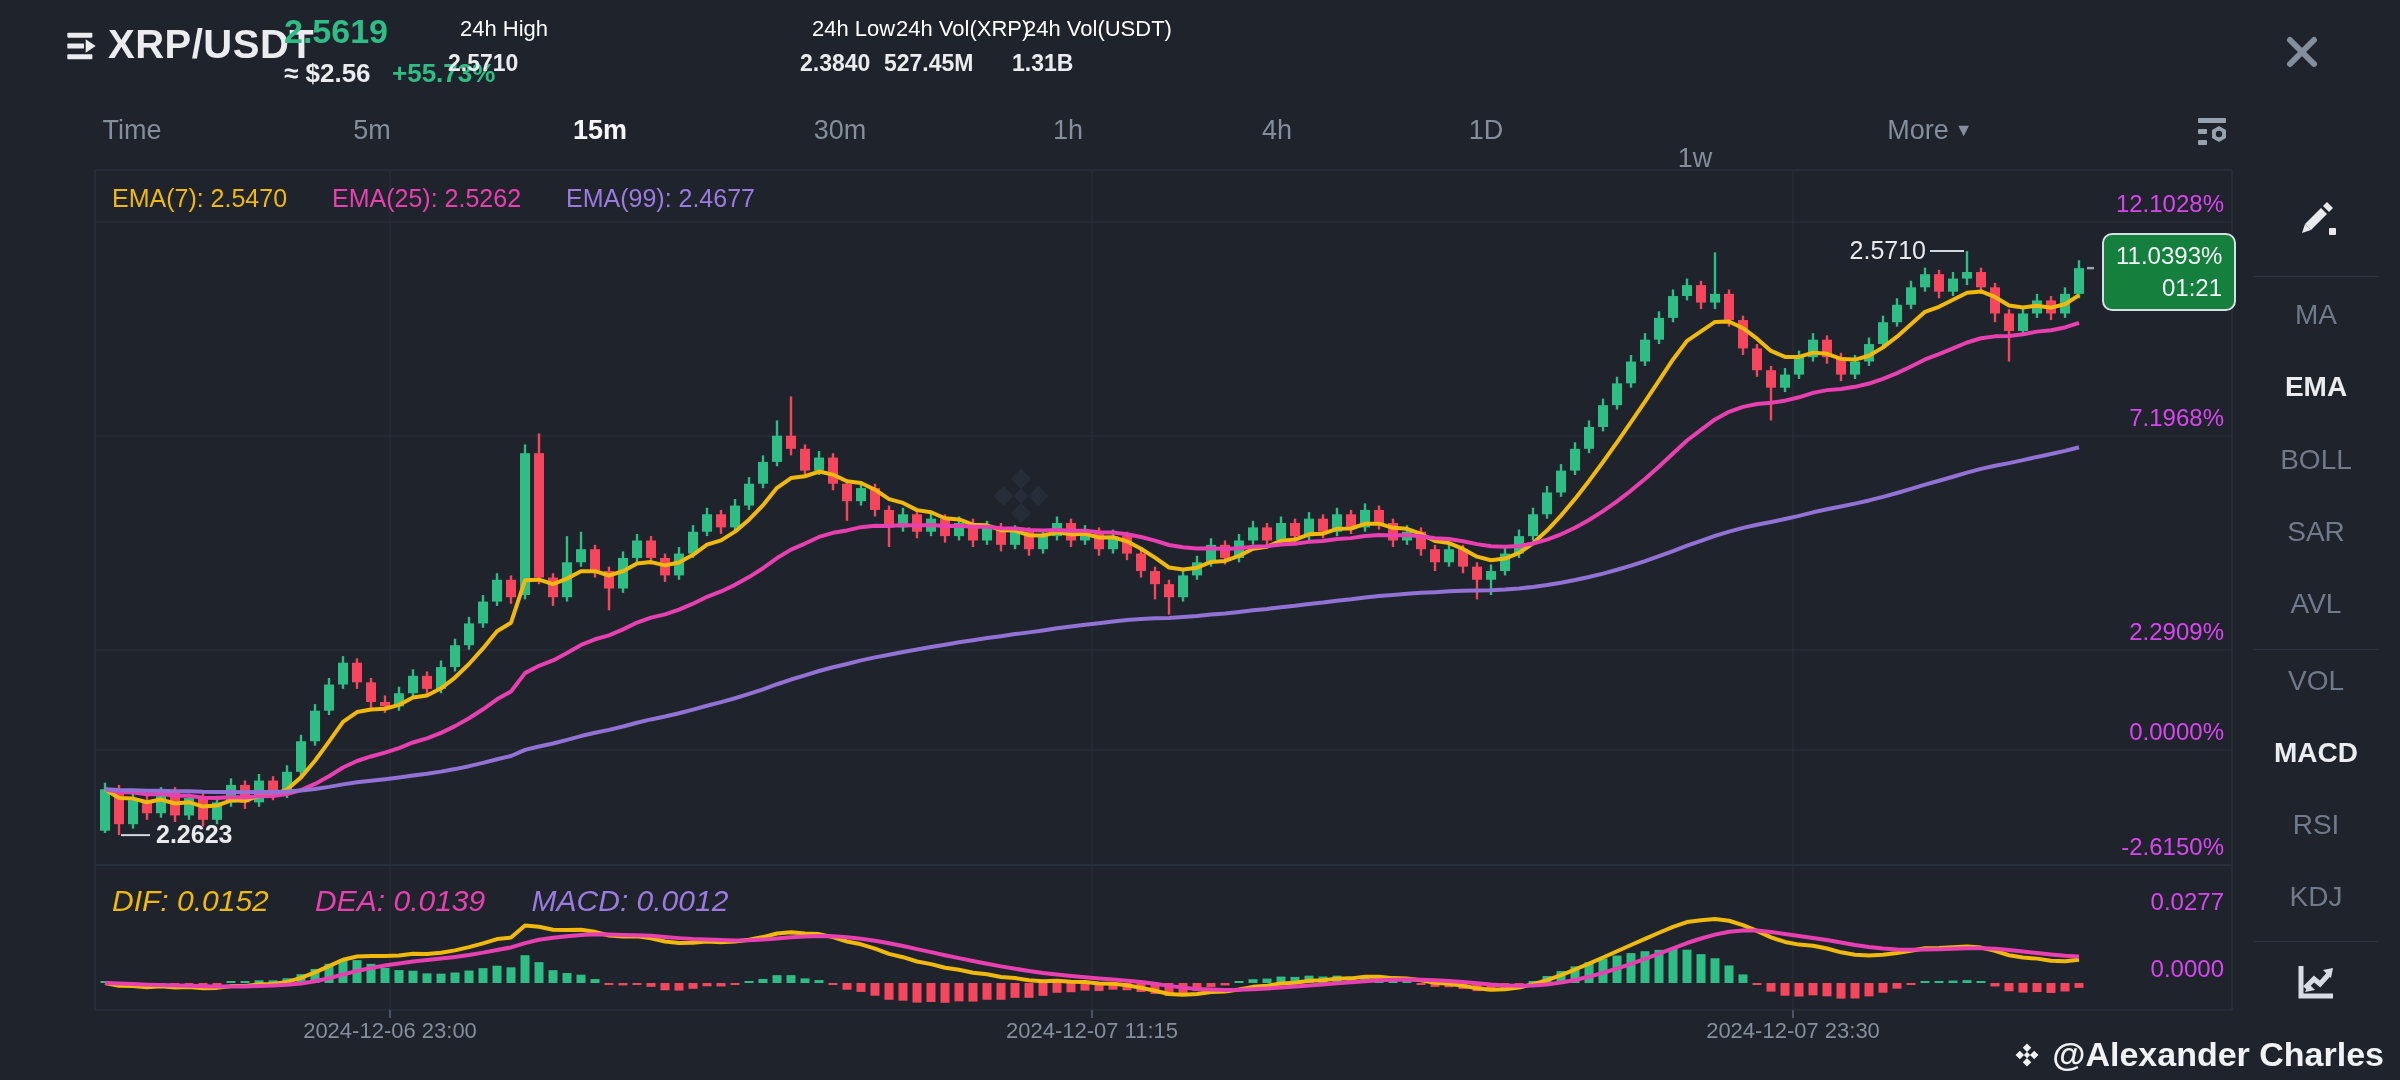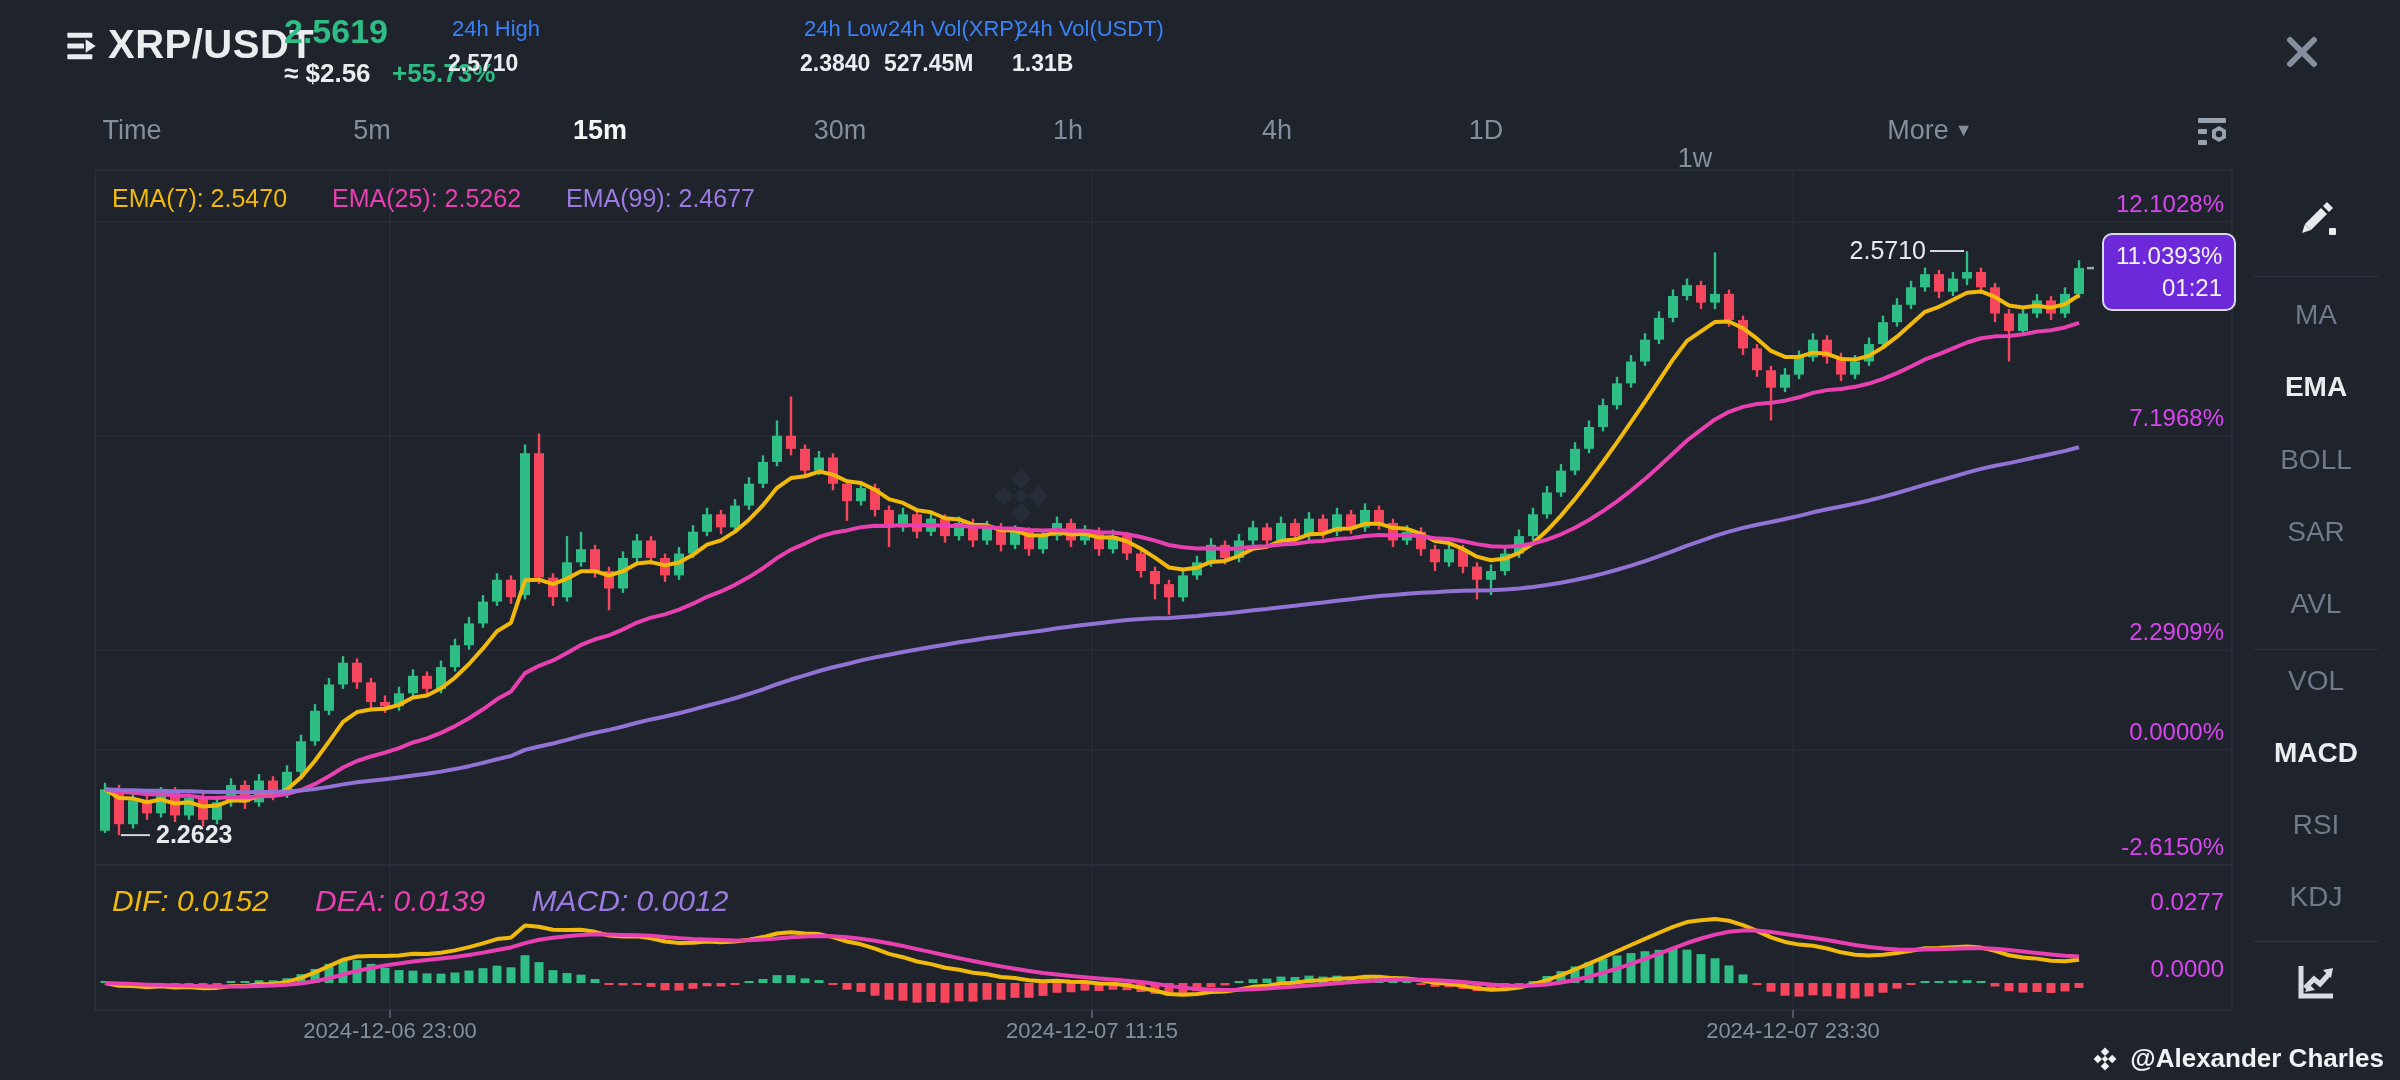--- a/index.html
+++ b/index.html
@@ -10,21 +10,21 @@
     -webkit-font-smoothing:antialiased;
   }
   .abs{position:absolute;}
   
   .header{position:absolute;left:0;top:0;width:2400px;height:90px;z-index:5;}
   .pair-title{position:absolute;left:108px;top:22px;font-size:40px;font-weight:700;color:#eaecef;letter-spacing:.5px;}
   .price-main{position:absolute;left:284px;top:12px;font-size:34px;font-weight:700;color:#2ebd85;}
   .price-sub{position:absolute;left:284px;top:58px;font-size:26px;color:#eaecef;font-weight:600;}
   .price-chg{position:absolute;left:392px;top:58px;font-size:26px;color:#2ebd85;font-weight:600;}
   .stat{position:absolute;top:0;height:90px;}
-  .stat .lbl{position:absolute;top:16px;left:4px;font-size:22px;color:#3b82f6;white-space:nowrap;}
+  .stat .lbl{position:absolute;top:16px;left:12px;font-size:22px;color:#ffffff;white-space:nowrap;}
   .stat .val{position:absolute;top:50px;left:0;font-size:23px;color:#eaecef;font-weight:600;white-space:nowrap;}
   .close-btn{position:absolute;left:2280px;top:30px;width:44px;height:44px;cursor:pointer;}
   
   .toolbar{position:absolute;left:0;top:90px;width:2400px;height:80px;z-index:5;}
   .tf{position:absolute;top:18px;transform:translateX(-50%);font-size:27px;color:#848e9c;line-height:44px;cursor:pointer;white-space:nowrap;}
   .tf.sel{color:#f5f5f5;font-weight:700;}
   .tf .chev{display:inline-block;font-size:18px;margin-left:6px;transform:translateY(-3px);}
   
   #watermark{position:absolute;left:985px;top:460px;display:flex;align-items:center;gap:20px;z-index:1;}
   #watermark span{font-size:58px;font-weight:700;letter-spacing:7px;color:#262d38;}
@@ -33,30 +33,30 @@
   .ema-legend{left:112px;top:184px;font-size:25px;white-space:nowrap;}
   .ema-legend span{margin-right:38px;}
   .c-yellow{color:#f0b90b;} .c-pink{color:#e840b0;} .c-purple{color:#9b7be0;}
   .macd-legend{left:112px;top:884px;font-size:30px;white-space:nowrap;font-style:italic;}
   .macd-legend span{margin-right:38px;}
   .axis-label{position:absolute;right:176px;z-index:3;font-size:24px;color:#d946ef;text-align:right;white-space:nowrap;}
   .time-label{position:absolute;top:1018px;transform:translateX(-50%);font-size:22px;color:#848e9c;z-index:3;white-space:nowrap;}
   .hi-label{left:1798px;top:236px;width:128px;text-align:right;font-size:25px;color:#e8eaee;}
   .lo-label{left:156px;top:820px;font-size:25px;color:#e8eaee;font-weight:bold;}
   .price-badge{left:2102px;top:233px;width:134px;box-sizing:border-box;border:2px solid #d7dde6;border-radius:10px;
-    background:#6d28d9;padding:5px 12px;text-align:right;font-size:24px;color:#f2f4f7;line-height:32px;}
+    background:#15803d;padding:5px 12px;text-align:right;font-size:24px;color:#f2f4f7;line-height:32px;}
   
   .sidebar{position:absolute;left:2232px;top:170px;width:168px;height:850px;z-index:4;}
   .sb-item{position:absolute;left:0;width:100%;text-align:center;font-size:28px;color:#707a8a;line-height:42px;cursor:pointer;}
   .sb-item.sel{color:#eaecef;font-weight:700;}
   .sb-div{position:absolute;left:22px;width:124px;height:1px;background:#2e3542;}
   .sb-icon{position:absolute;left:50%;transform:translateX(-50%);cursor:pointer;}
   
   .credit{position:absolute;right:16px;bottom:6px;display:flex;align-items:center;gap:10px;z-index:6;}
-  .credit span{font-size:26px;font-weight:700;color:#f0f2f5;}
+  .credit span{font-size:34px;font-weight:700;color:#f0f2f5;}
 </style>
 </head>
 <body>
 
 <div id="watermark">
   <svg width="72" height="72" viewBox="0 0 100 100">
     <g fill="#262d38">
       <rect x="40" y="16" width="20" height="20" transform="rotate(45 50 26)"></rect>
       <rect x="16" y="40" width="20" height="20" transform="rotate(45 26 50)"></rect>
       <rect x="64" y="40" width="20" height="20" transform="rotate(45 74 50)"></rect>

